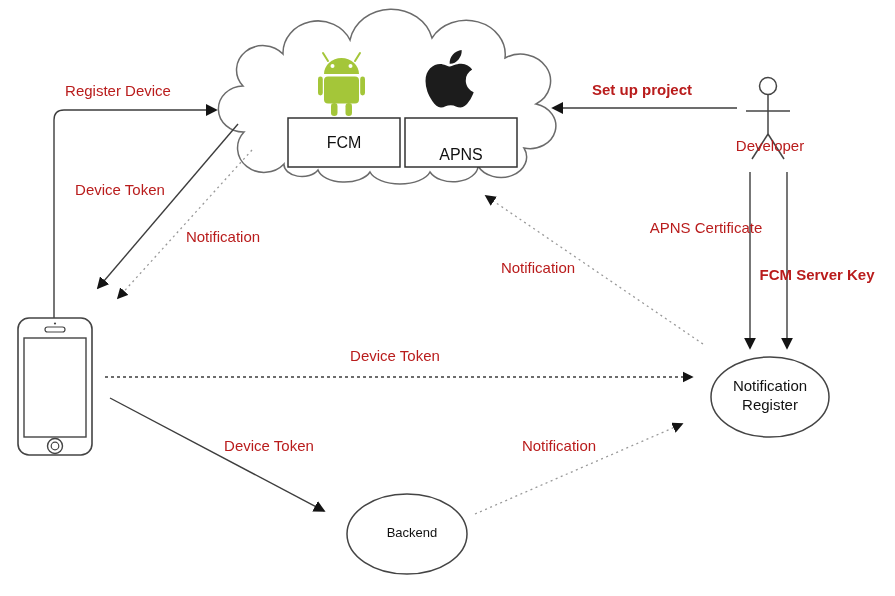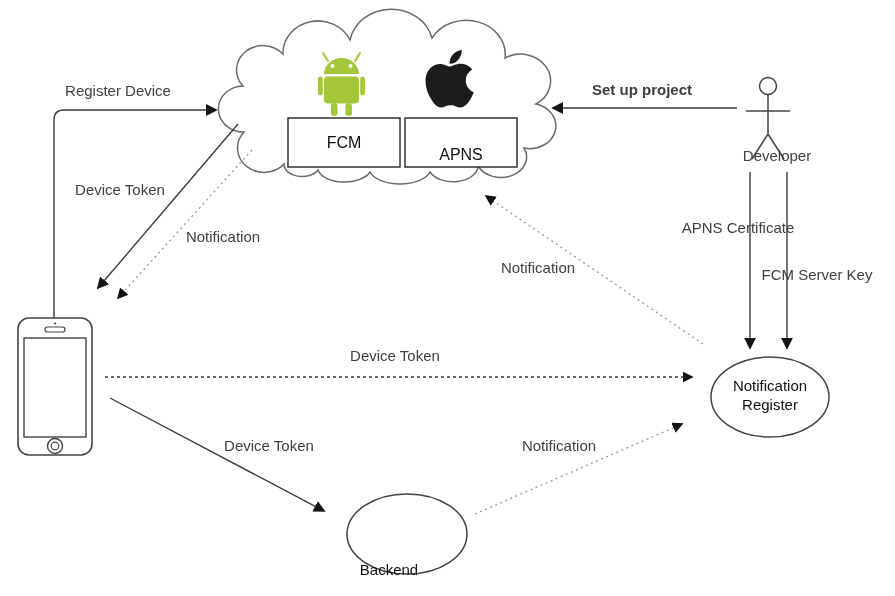--- a/index.html
+++ b/index.html
@@ -9,21 +9,21 @@
       width:895px;height:596px;
       background:#ffffff;
       font-family:"Liberation Sans", sans-serif;
       overflow:hidden;
     }
     .diagram-svg{position:absolute;left:0;top:0;}
     .lbl{
       position:absolute;
       transform:translateX(-50%);
       font-size:15px;
-      color:#404040;
+      color:#b91c1c;
       white-space:nowrap;
       line-height:1.1;
     }
     .node-lbl{
       position:absolute;
       transform:translateX(-50%);
       font-size:16px;
       color:#111;
       white-space:nowrap;
       text-align:center;
@@ -106,29 +106,29 @@
     </g>
 
     <ellipse cx="770" cy="397" rx="59" ry="40" fill="#ffffff" stroke="#444" stroke-width="1.5"></ellipse>
     <ellipse cx="407" cy="534" rx="60" ry="40" fill="#ffffff" stroke="#444" stroke-width="1.5"></ellipse>
   </svg>
 
   <div class="lbl" style="left:118px;top:83px;">Register Device</div>
   <div class="lbl" style="left:120px;top:182px;">Device Token</div>
   <div class="lbl" style="left:223px;top:229px;">Notification</div>
   <div class="lbl" style="left:642px;top:82px;font-weight:bold;">Set up project</div>
-  <div class="lbl" style="left:706px;top:220px;margin-left:32px;">APNS Certificate</div>
-  <div class="lbl" style="left:817px;top:267px;">FCM Server Key</div>
+  <div class="lbl" style="left:706px;top:220px;">APNS Certificate</div>
+  <div class="lbl" style="left:817px;top:267px;font-weight:bold;">FCM Server Key</div>
   <div class="lbl" style="left:538px;top:260px;">Notification</div>
   <div class="lbl" style="left:395px;top:348px;">Device Token</div>
   <div class="lbl" style="left:269px;top:438px;">Device Token</div>
   <div class="lbl" style="left:559px;top:438px;">Notification</div>
 
   <div class="node-lbl" style="left:344px;top:133px;">FCM</div>
   <div class="node-lbl" style="left:461px;top:145px;">APNS</div>
-  <div class="lbl" style="left:770px;top:148px;margin-left:7px;">Developer</div>
+  <div class="lbl" style="left:770px;top:138px;">Developer</div>
   <div class="node-lbl" style="left:770px;top:377px;font-size:15px;">
     <span style="display:block;">Notification</span>
     <span style="display:block;">Register</span>
   </div>
-  <div class="node-lbl" style="left:389px;top:525px;font-size:15px;margin-top:36px;">Backend</div>
+  <div class="node-lbl" style="left:412px;top:525px;font-size:13px;">Backend</div>
 
 </div>
 
 </body></html>

